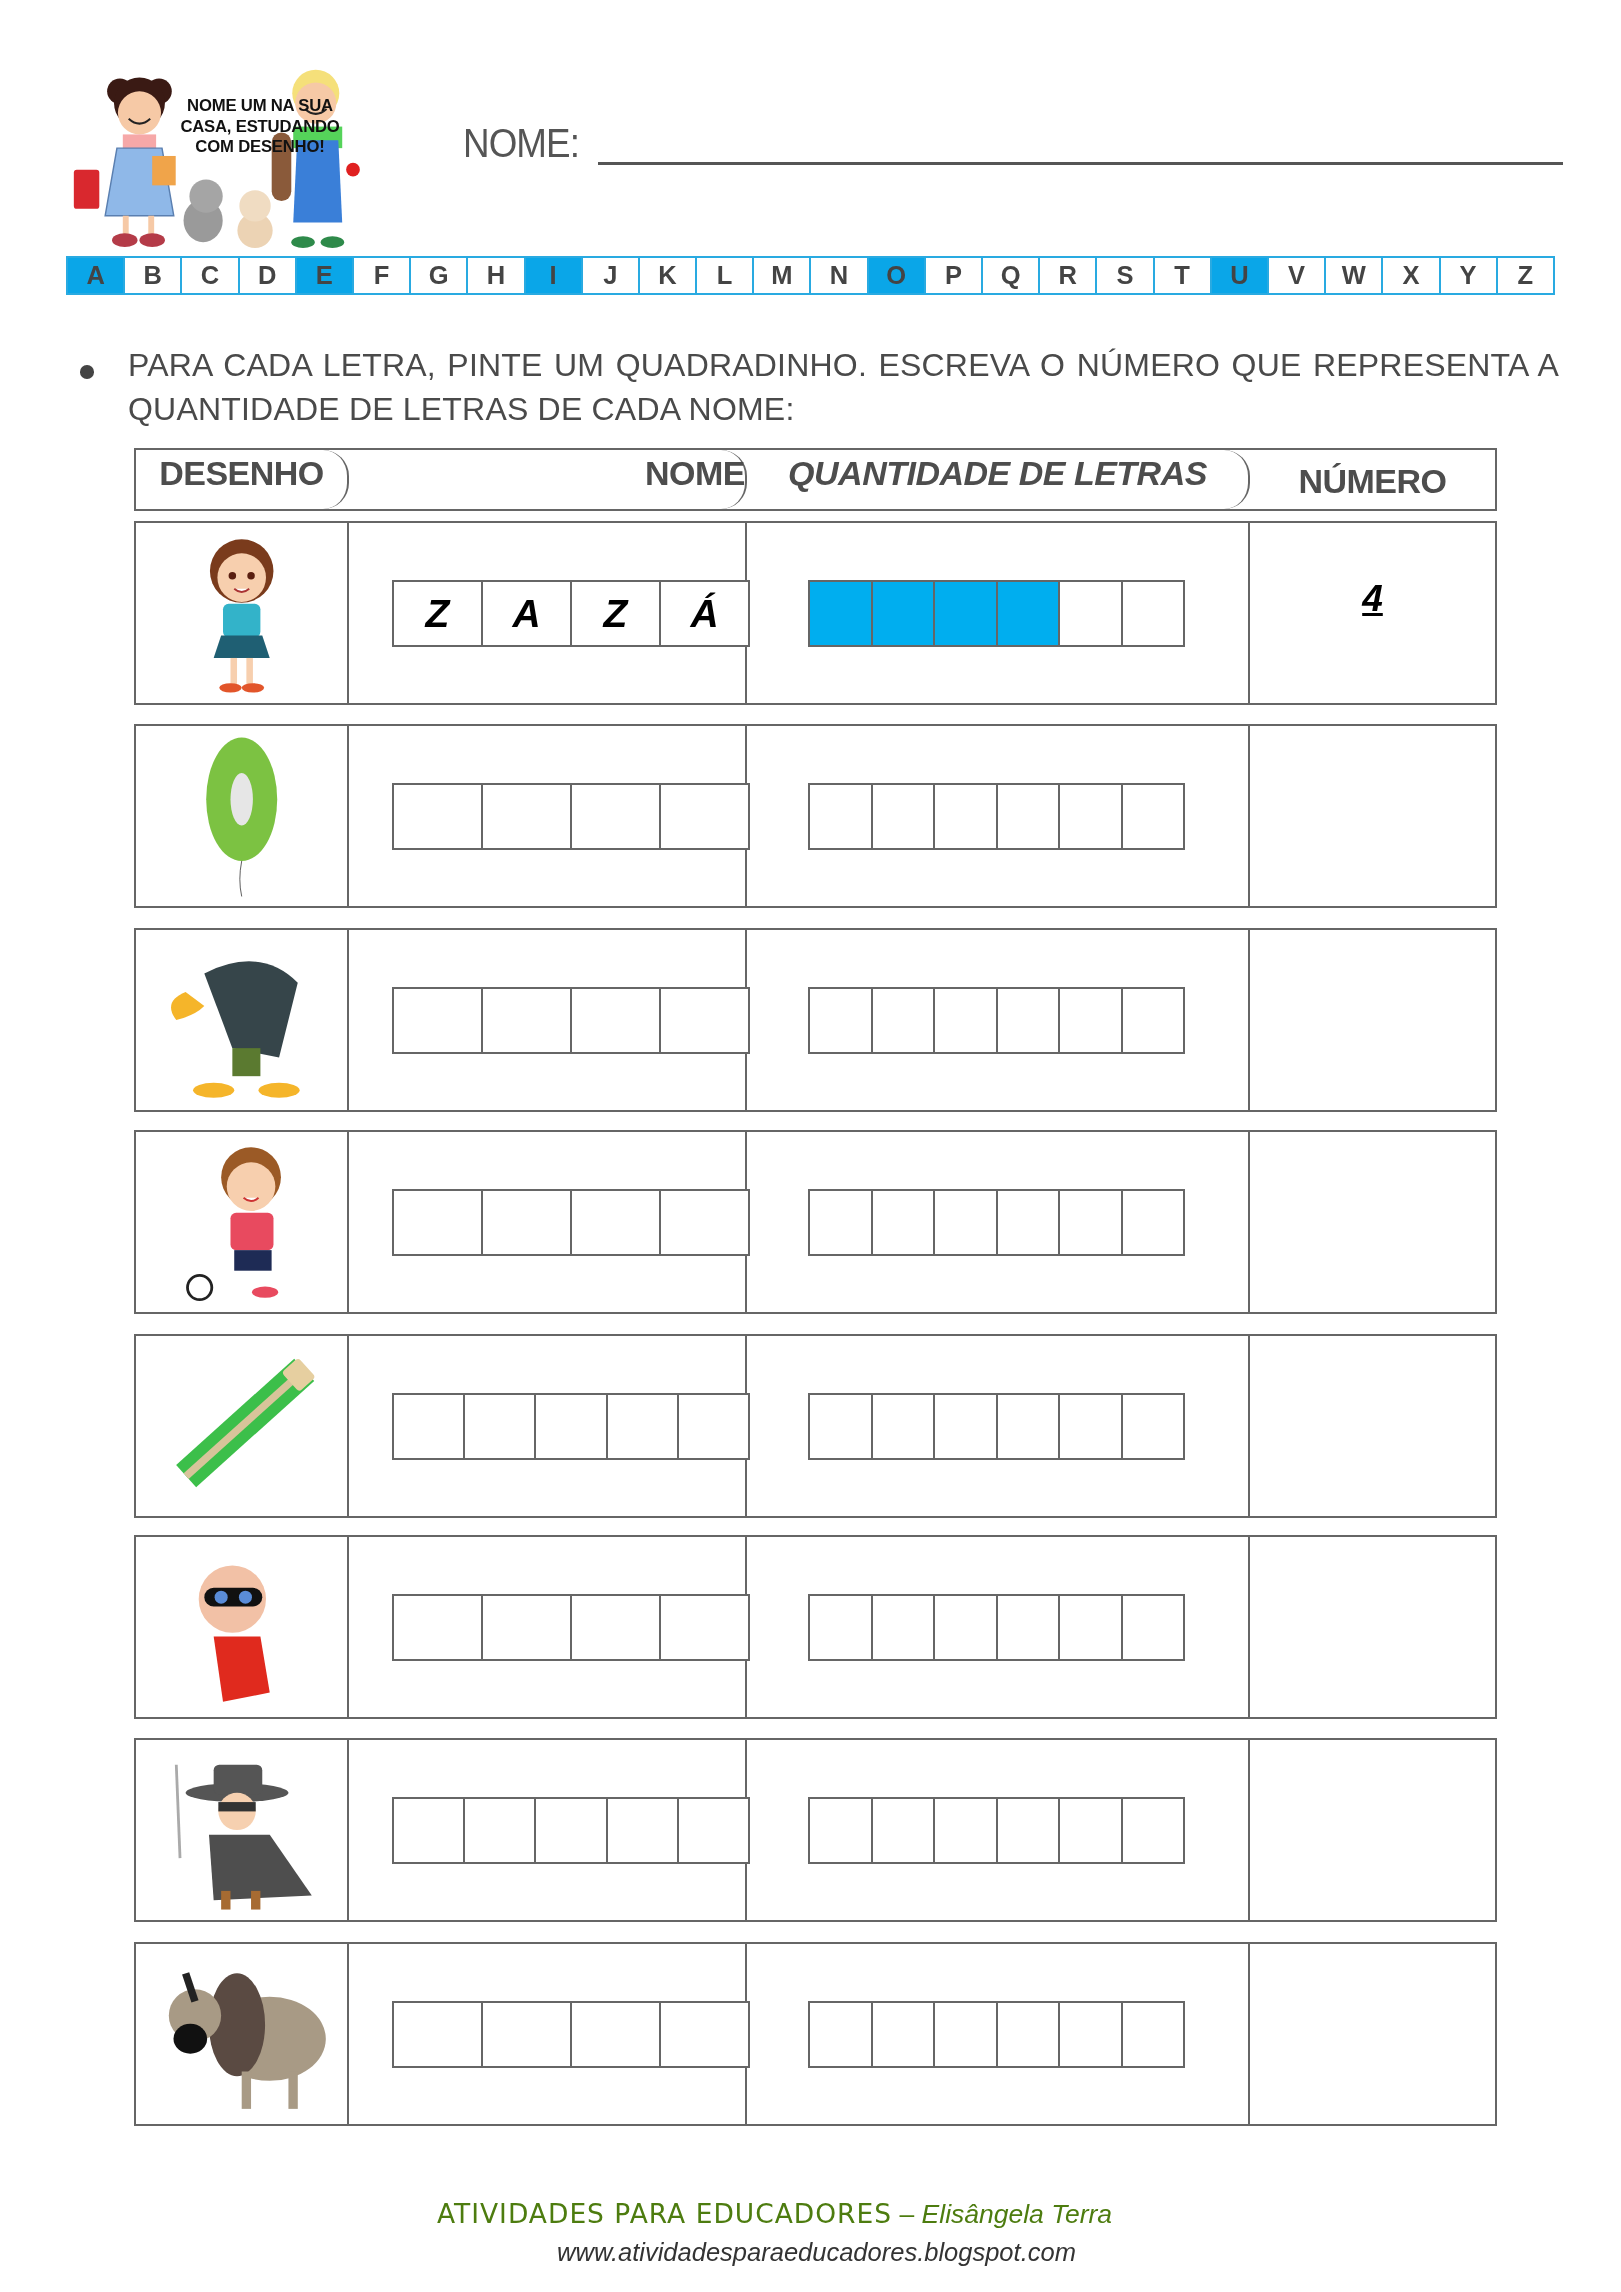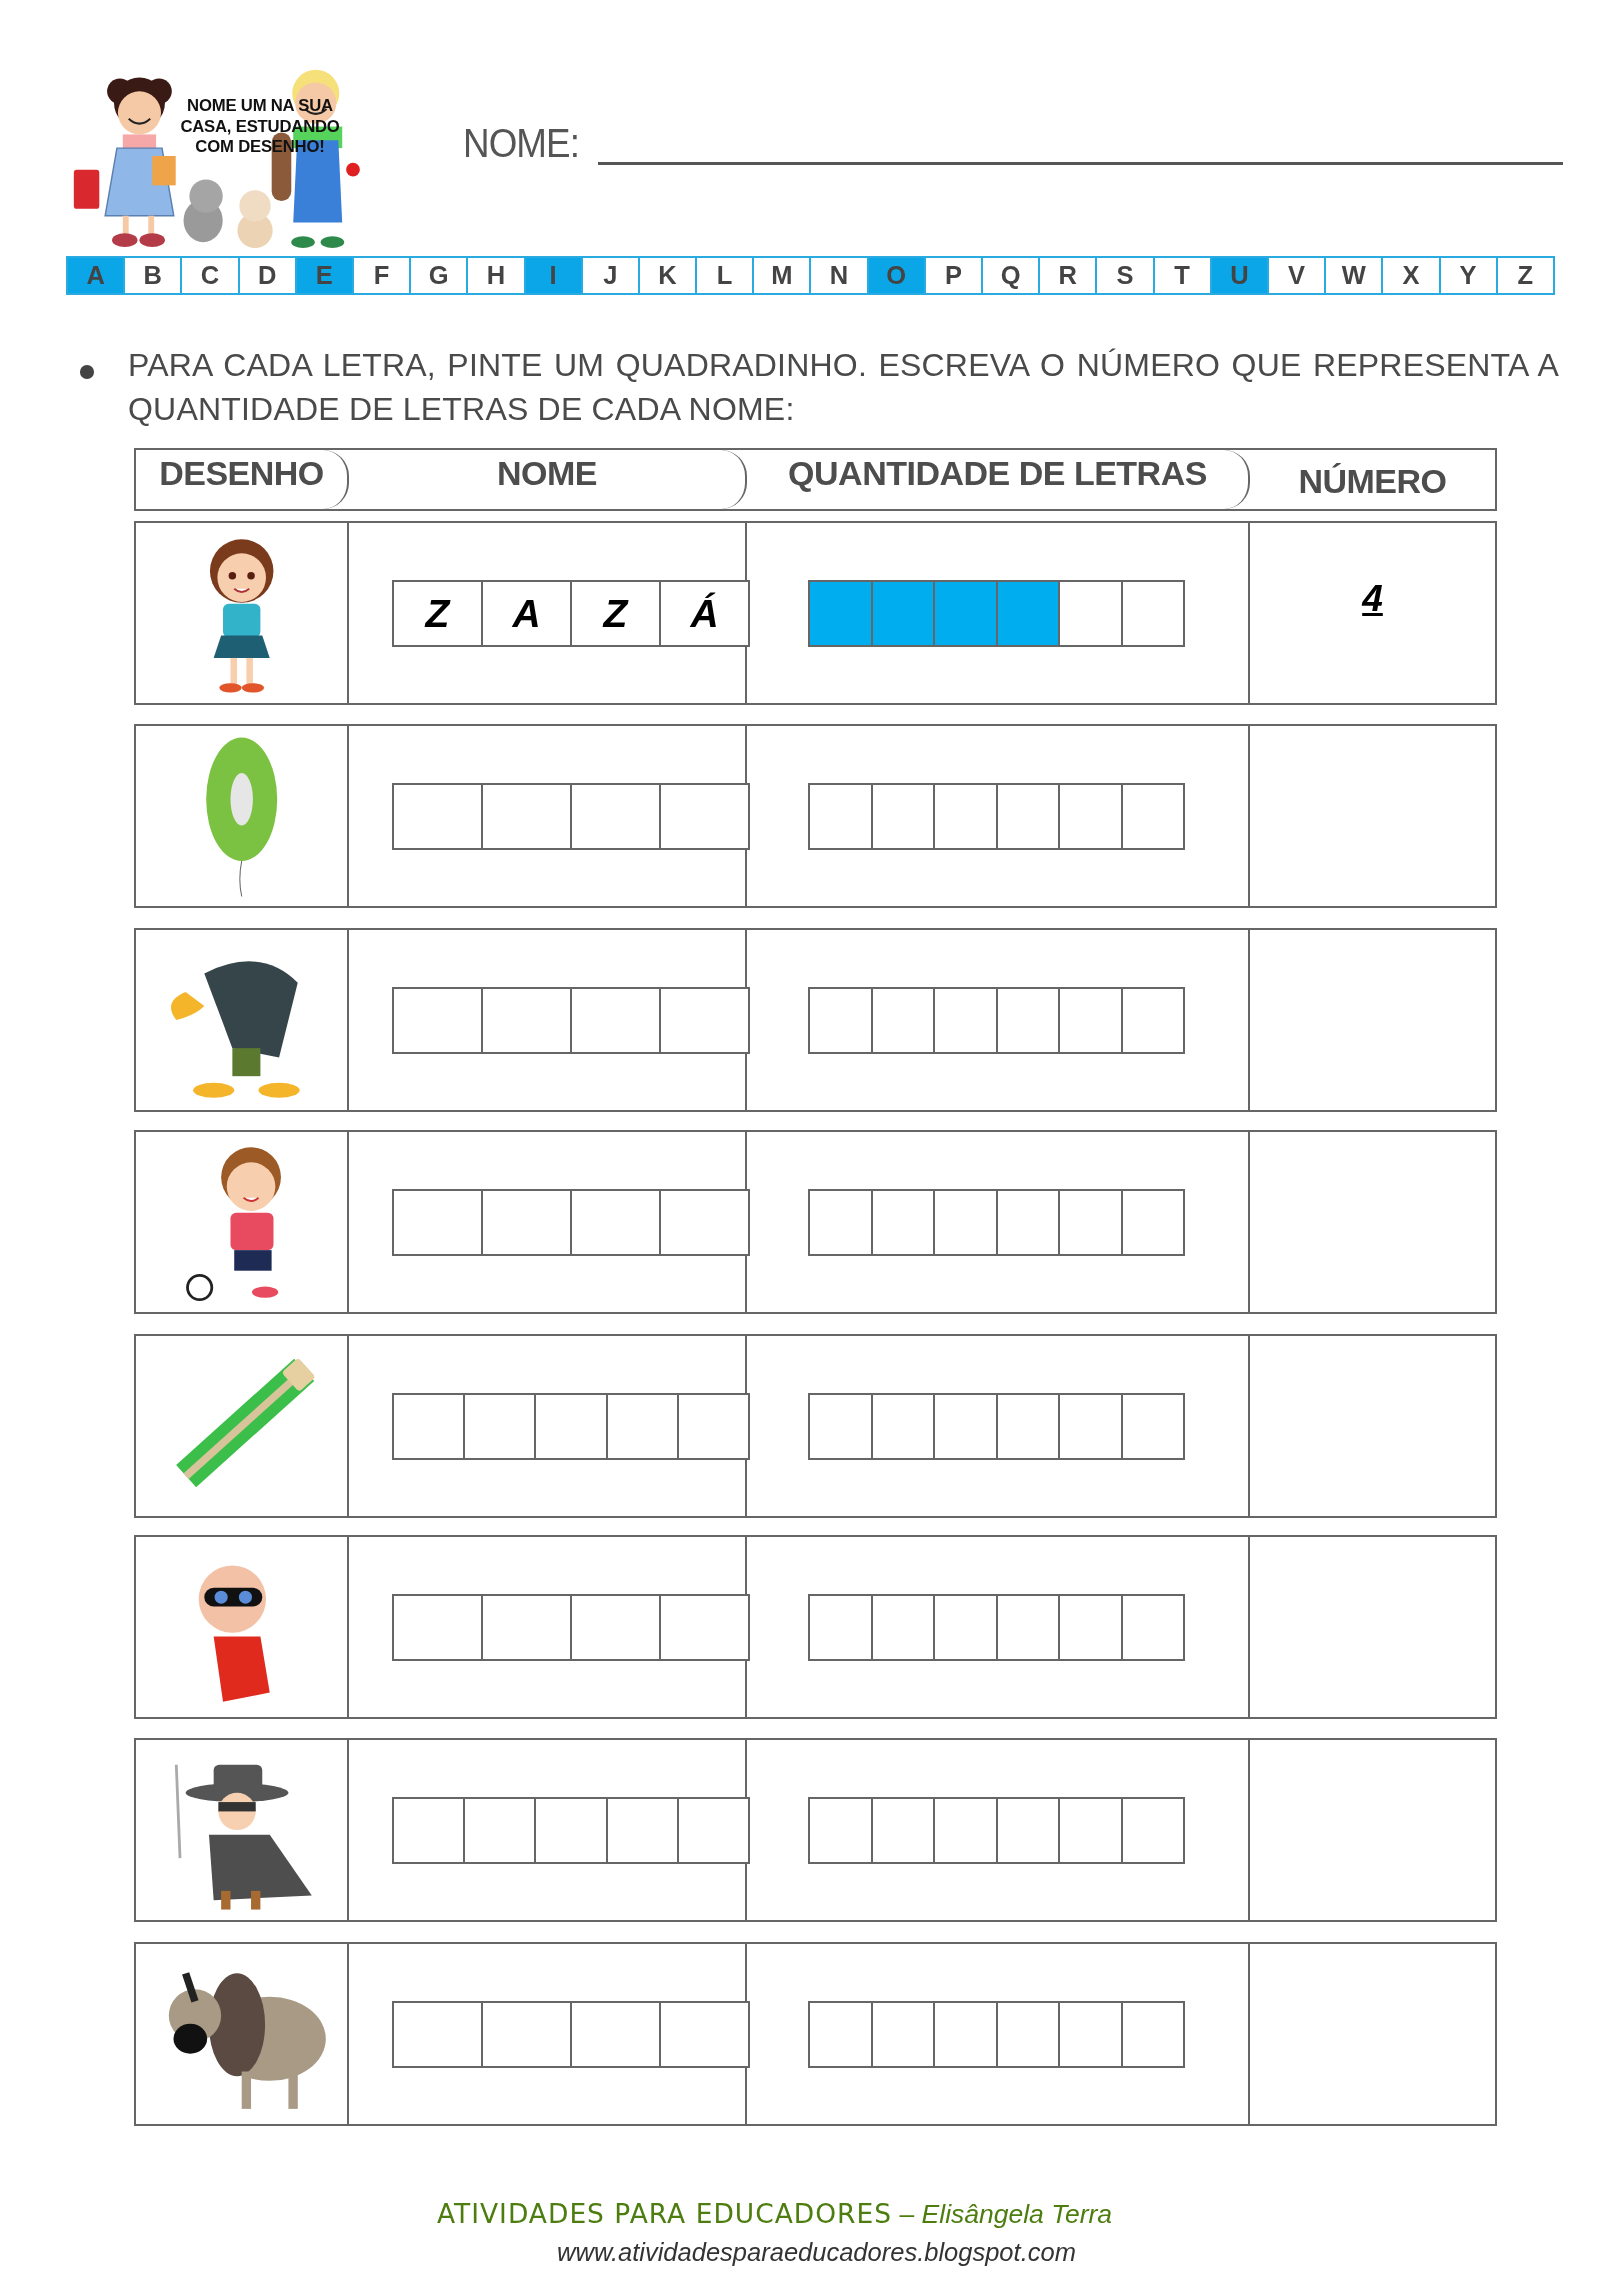--- a/index.html
+++ b/index.html
@@ -25,21 +25,21 @@
   
   .bullet { left:80px; top:365px; width:13.7px; height:13.7px; border-radius:50%; background:#444; }
   .instr { left:128px; top:343px; width:1431px; font-size:32px; line-height:44px; color:#4a4a4a;
            text-align:justify; letter-spacing:0.2px; }
 
   
   .tbl-head { left:134px; top:448px; width:1363px; height:63px; border:2px solid #666; box-sizing:border-box; display:flex; }
   .th { border-right:2px solid #666; box-sizing:border-box; font-weight:bold; font-size:34px;
         color:#4d4d4d; text-align:center; padding-top:3.9px; letter-spacing:-0.5px; transform-origin:center top;border-radius:26px; }
   .th:last-child { border-right:none;margin-top:8px; }
-  .c1 { width:213px; } .c2 { width:398px; } .c3 { width:503px; } .c4 { flex:1; }
+  .c1 { width:213px; } .c2 { width:398px;text-align:right; } .c3 { width:503px;font-style:italic; } .c4 { flex:1; }
 
   .row { left:134px; width:1363px; height:184px; border:2px solid #666; box-sizing:border-box; display:flex; }
   .td { border-right:2px solid #666; box-sizing:border-box; position:relative; height:100%; }
   .td:last-child { border-right:none; }
 
   .boxes { position:absolute; top:57px; height:67px; display:flex; border:2px solid #666; box-sizing:border-box; background:#fff; }
   .boxes.name { left:43px; width:358px; }
   .boxes.qty { left:61px; width:377px; }
   .box { flex:1; border-right:2px solid #666; box-sizing:border-box; display:flex; align-items:center; justify-content:center;
          font-weight:bold; font-style:italic; font-size:39px; color:#000; }

